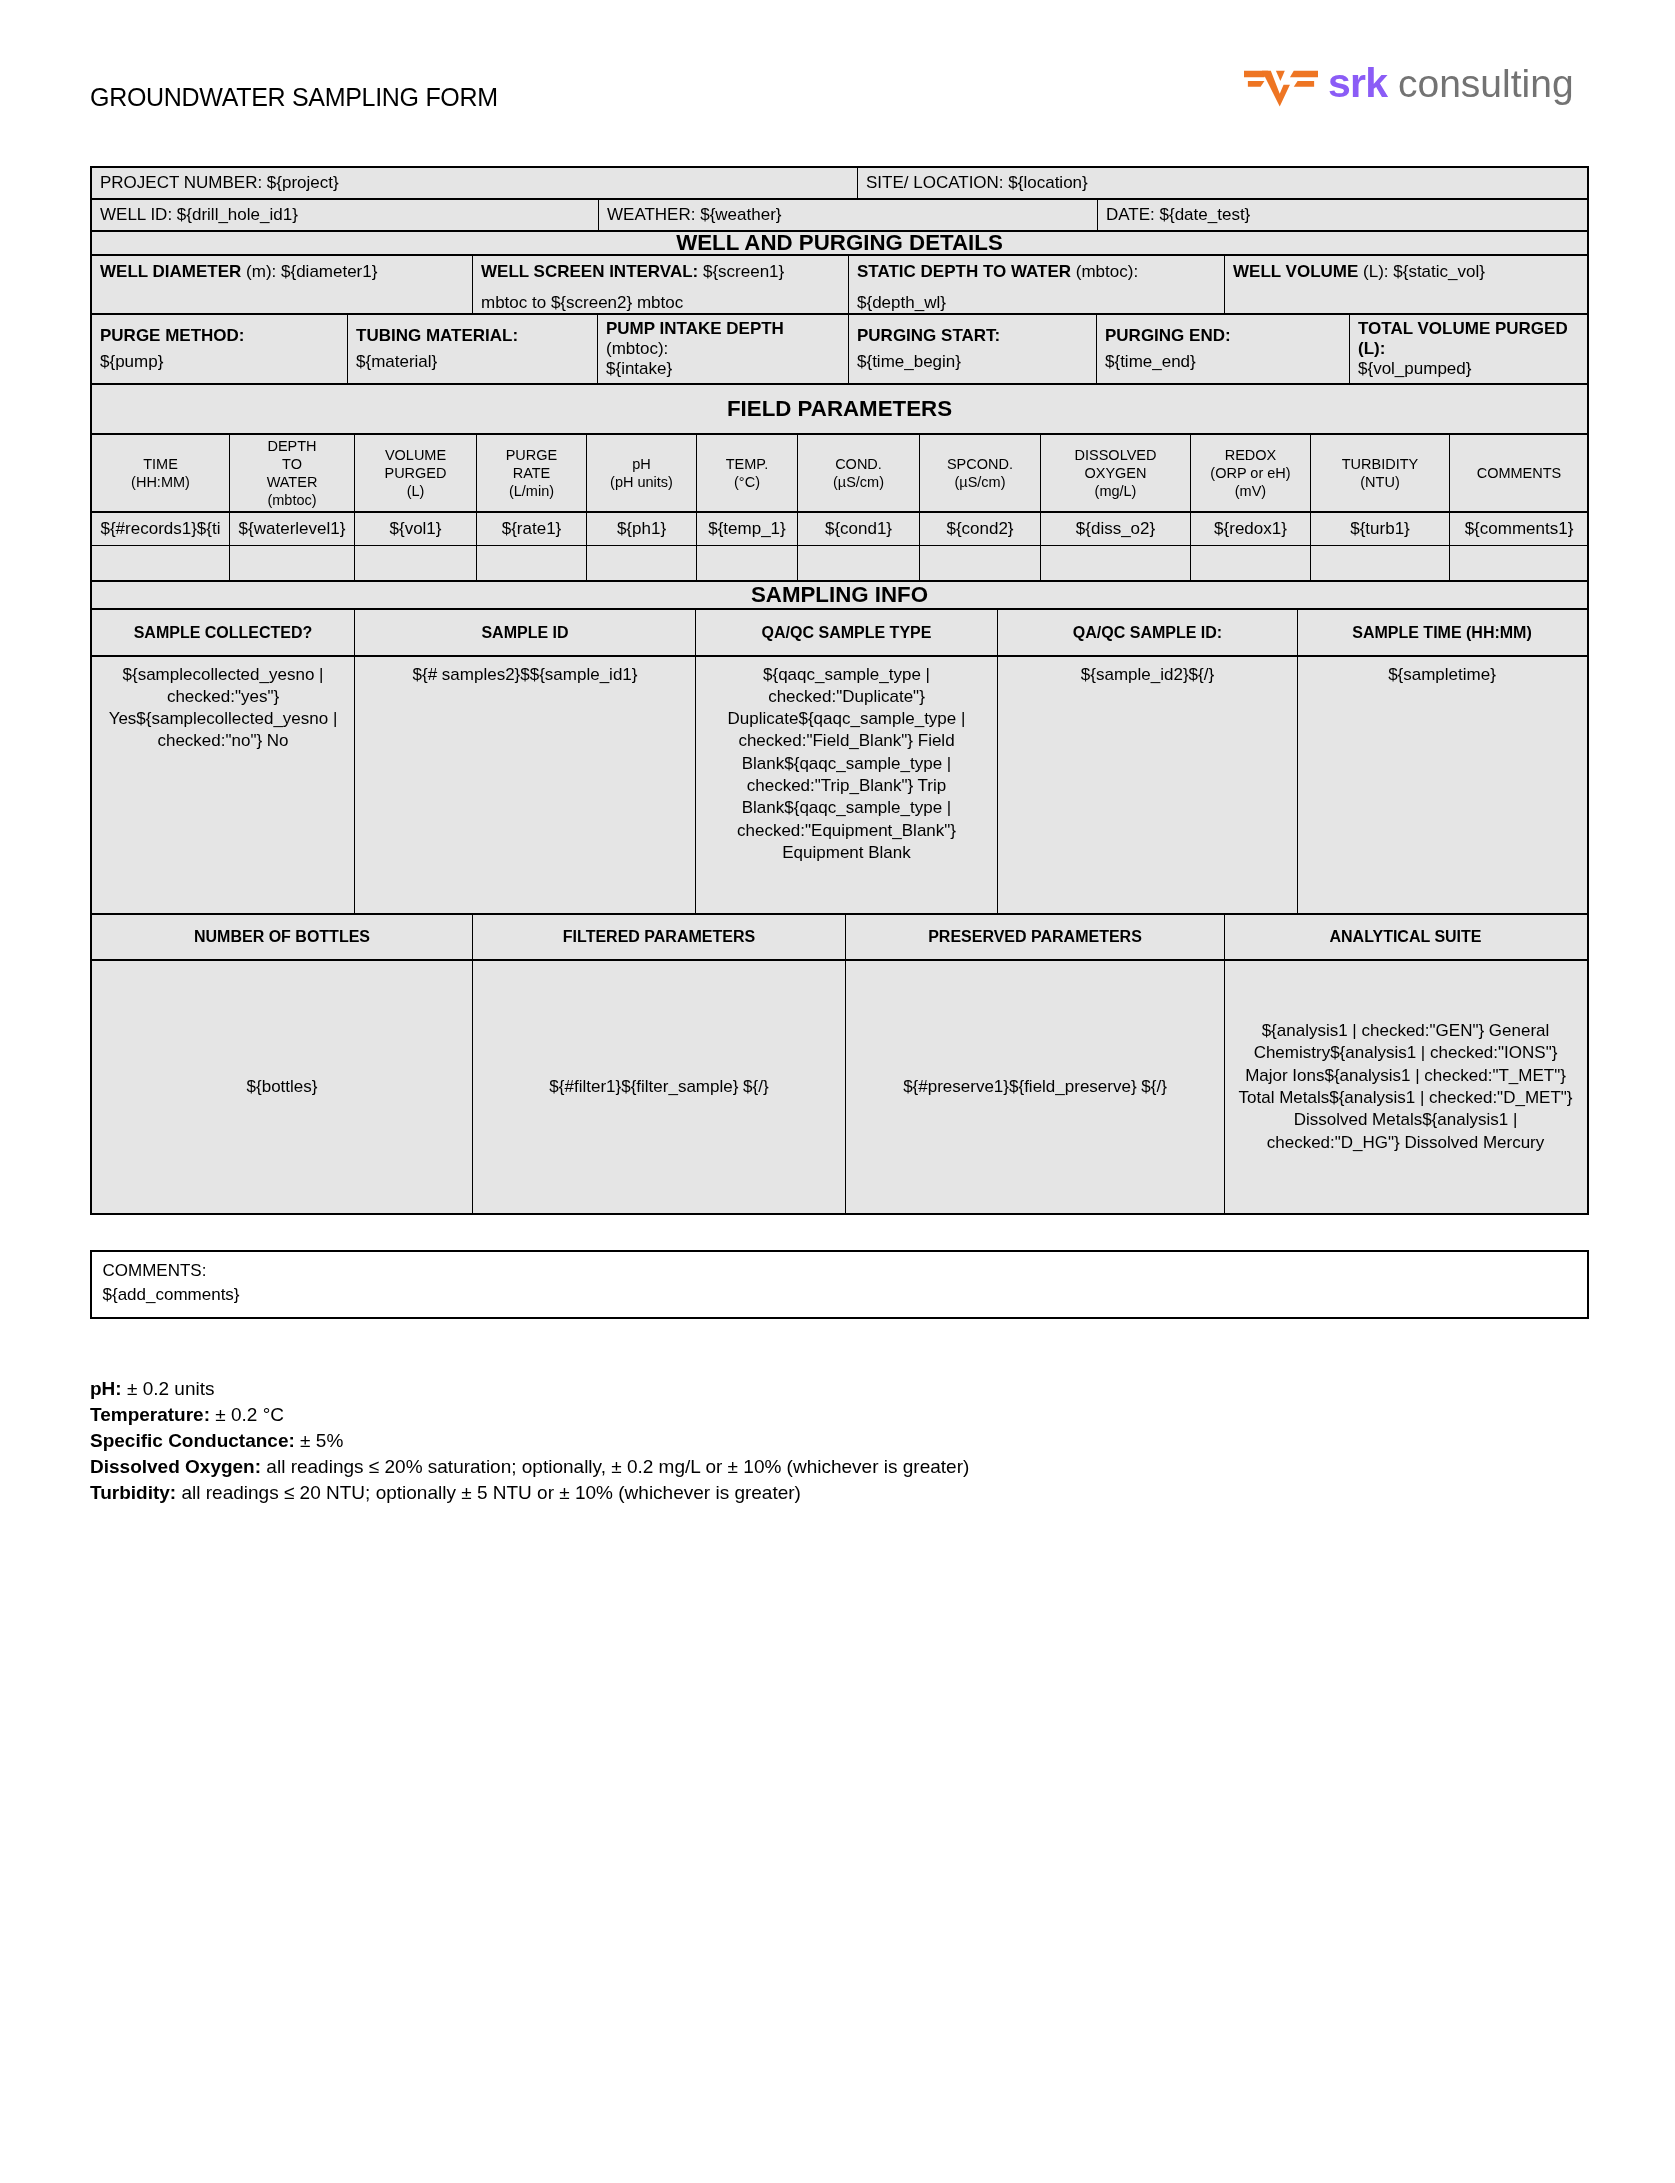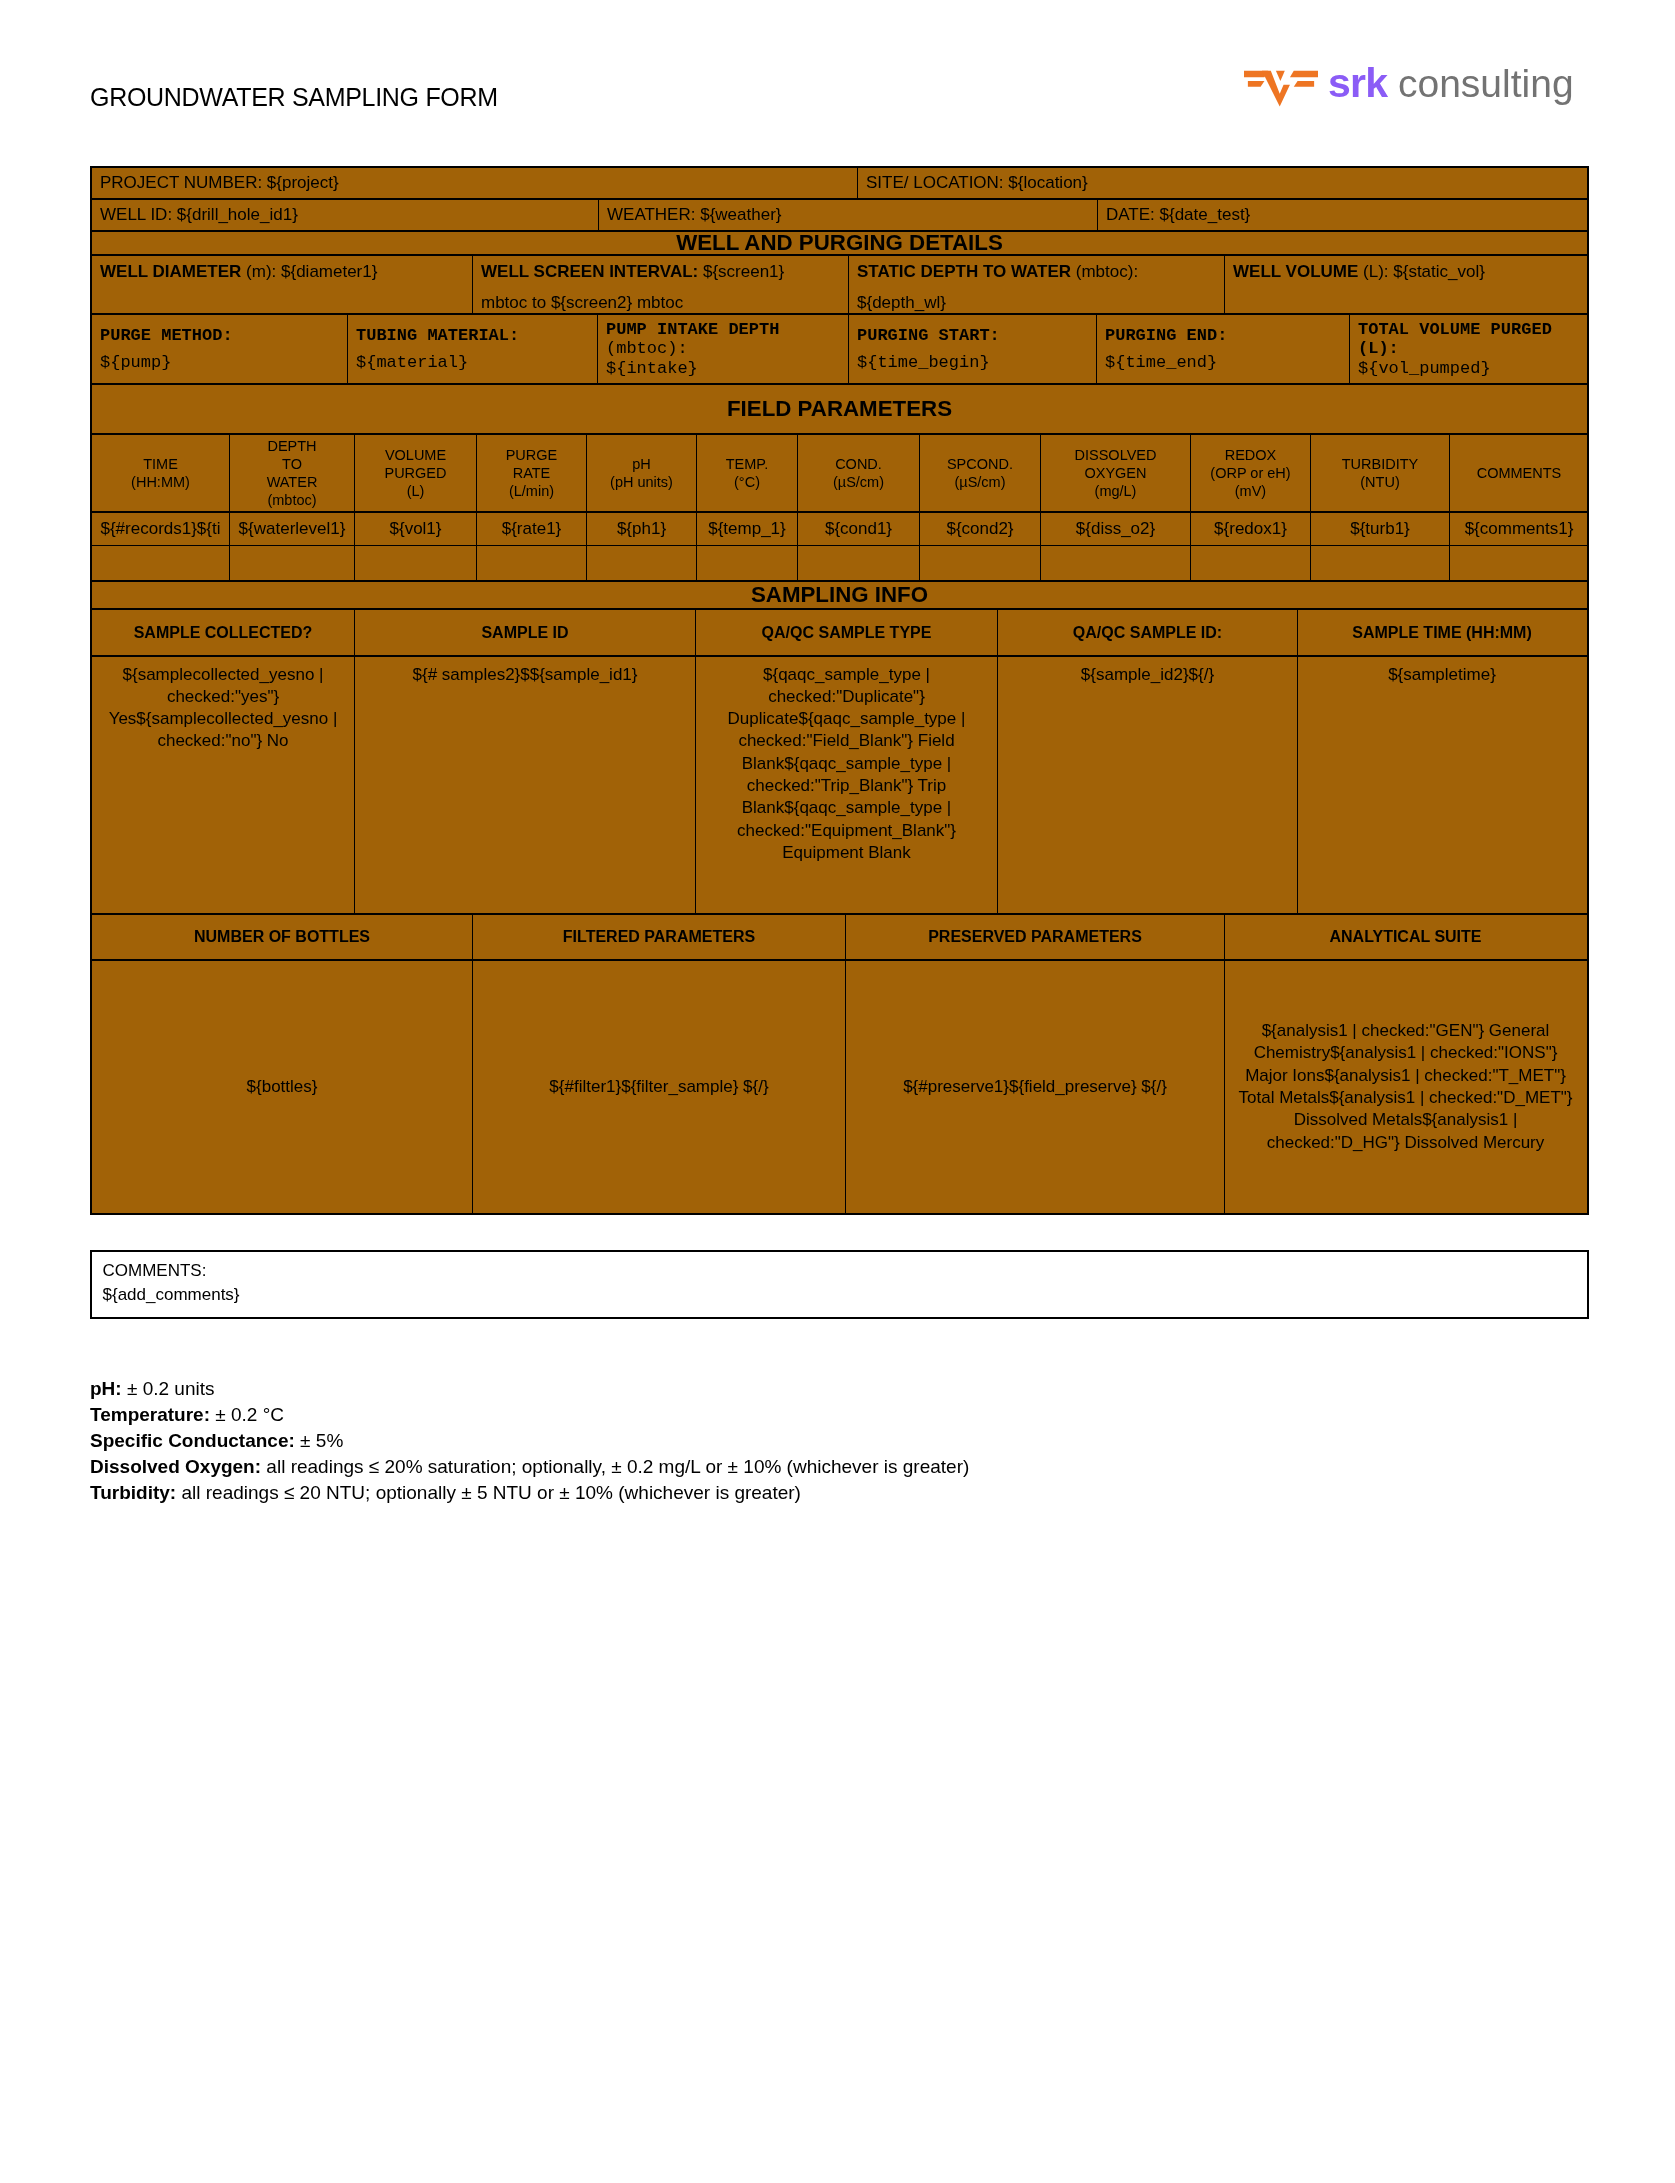--- a/index.html
+++ b/index.html
@@ -6,30 +6,30 @@
   body { background:#e8e8e8; font-family:"Liberation Sans", sans-serif; color:#000; }
   .page { position:relative; width:1675px; height:2183px; background:#ffffff; margin:0 auto; overflow:hidden; }
 
   .doc-title { position:absolute; left:90px; top:83px; font-size:25px; letter-spacing:-0.3px; }
 
   .logo { position:absolute; top:58px; left:1242px; width:348px; display:flex; align-items:center; }
   .logo svg { width:78px; height:51px; }
   .logo .srk { font-size:41px; font-weight:bold; color:#8b5cf6; letter-spacing:-0.7px; margin-left:8px; }
   .logo .consulting { font-size:39px; color:#737373; margin-left:10.5px; letter-spacing:0px; }
 
-  .bigtable { position:absolute; left:90px; top:166px; width:1499px; border:2.6px solid #000; background:#a16207; }
+  .bigtable { position:absolute; left:90px; top:166px; width:1499px; border:2.6px solid #000; background:#e5e5e5; }
   .row { display:grid; border-bottom:2.6px solid #000; }
   .row:last-child { border-bottom:none; }
   .row.thin { border-bottom:1.3px solid #000; }
   .cell { border-right:1.3px solid #000; overflow:hidden; font-size:17px; padding:4px 8px; }
   .cell:last-child { border-right:none; }
   .titlerow { display:flex; align-items:center; justify-content:center; border-bottom:2.6px solid #000; font-size:22.3px; font-weight:bold; letter-spacing:0px; }
   .b { font-weight:bold; }
   .vmid { display:flex; align-items:center; }
-  .stack { display:flex; flex-direction:column; justify-content:space-evenly;font-family:Liberation Mono, monospace; }
+  .stack { display:flex; flex-direction:column; justify-content:space-evenly; }
   .stacktop { display:flex; flex-direction:column; justify-content:flex-start; gap:10.5px; padding-top:6px; }
   .pre { white-space:pre-line; }
   .hdr-small { font-size:14.5px; line-height:18px; display:flex; flex-direction:column; justify-content:center; text-align:center; padding:2.6px 4px; }
   .hdr-bold { font-size:16px; font-weight:bold; display:flex; align-items:center; justify-content:center; text-align:center; padding:2.6px 6.6px; }
   .clipcell { line-height:22.3px; text-align:center; padding:5.3px 2.6px; overflow:hidden; overflow-wrap:anywhere; }
   .wrapcell { line-height:22.3px; text-align:center; padding:6.6px 6.6px; overflow:hidden; overflow-wrap:anywhere; }
   .midcell { display:flex; align-items:center; justify-content:center; text-align:center; overflow-wrap:anywhere; line-height:22.3px; }
 
   
   .rA1 { grid-template-columns:766px 728px; height:32px; }

